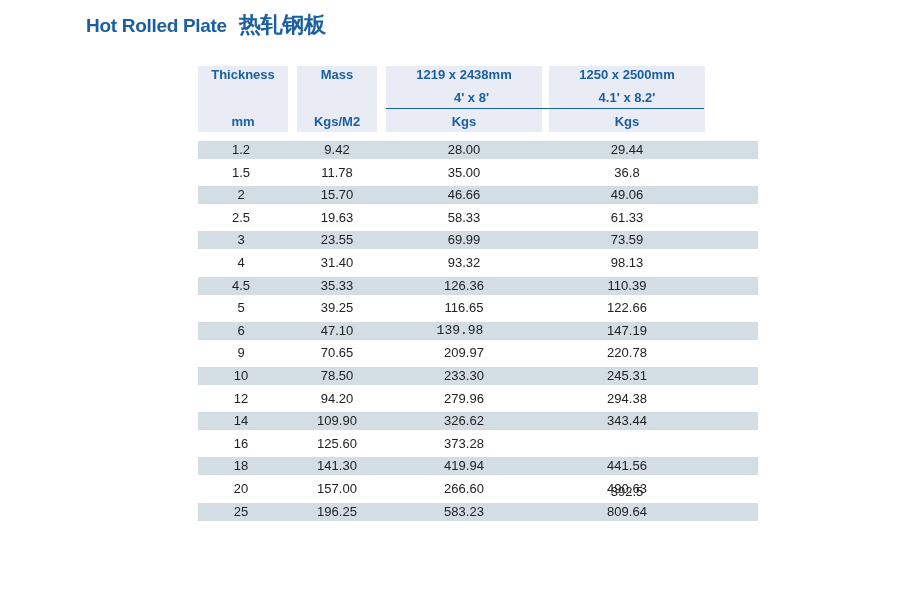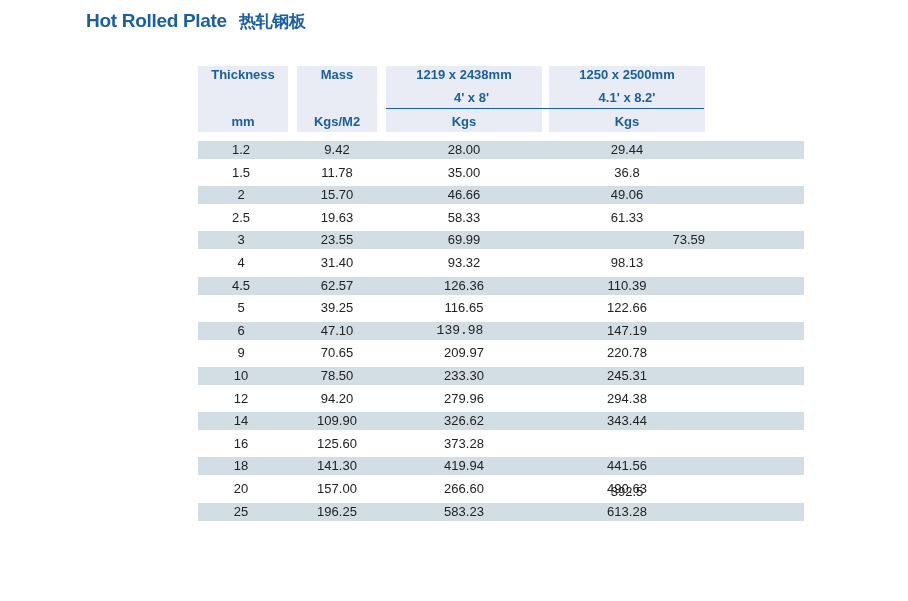--- a/index.html
+++ b/index.html
@@ -1,22 +1,22 @@
 <!DOCTYPE html>
 <html><head>
 <meta charset="utf-8">
 <style>
   html, body { margin:0; padding:0; background:#ffffff; }
   body { width:908px; height:601px; position:relative; overflow:hidden; font-family:"Liberation Sans", sans-serif; }
   .title { position:absolute; left:86px; top:10px; font-size:19px; font-weight:bold; color:#1a5fa0; letter-spacing:-0.3px; white-space:nowrap; }
-  .title .cn { margin-left:12px; font-family:"DejaVu Sans", sans-serif; font-size:17px; }
+  .title .cn { margin-left:12px; font-family:"DejaVu Sans", sans-serif; font-size:22px; }
   .hbox { position:absolute; background:#e9ecf5; }
   .htxt { position:absolute; font-size:13px; font-weight:bold; color:#1a5fa0; text-align:center; white-space:nowrap; }
   .hline { position:absolute; left:386px; top:108px; width:318px; height:1px; background:#1a5fa0; }
-  .row { position:absolute; left:198px; width:606px; height:18px; }
+  .row { position:absolute; left:198px; width:560px; height:18px; }
   .row.shade { background:#d3dde4; }
   .cell { position:absolute; top:0; height:18px; line-height:18px; font-size:13px; color:#222; text-align:center; }
 </style>
 </head>
 <body>
 
 <div class="title">
   <span>Hot Rolled Plate</span><span class="cn">热轧钢板</span>
 </div>
 
@@ -59,31 +59,31 @@
     <div class="row" style="top: 208.8px;">
       <div class="cell" style="left: 0px; width: 86px;">2.5</div>
       <div class="cell" style="left: 99px; width: 80px;">19.63</div>
       <div class="cell" style="left: 188px; width: 156px;">58.33</div>
       <div class="cell" style="left: 351px; width: 156px;">61.33</div>
     </div>
     <div class="row shade" style="top: 231.4px;">
       <div class="cell" style="left: 0px; width: 86px;">3</div>
       <div class="cell" style="left: 99px; width: 80px;">23.55</div>
       <div class="cell" style="left: 188px; width: 156px;">69.99</div>
-      <div class="cell" style="left: 351px; width: 156px; text-align: right;">73.59</div>
+      <div class="cell" style="left: 351px; width: 156px;">73.59</div>
     </div>
     <div class="row" style="top: 254px;">
       <div class="cell" style="left: 0px; width: 86px;">4</div>
       <div class="cell" style="left: 99px; width: 80px;">31.40</div>
       <div class="cell" style="left: 188px; width: 156px;">93.32</div>
       <div class="cell" style="left: 351px; width: 156px;">98.13</div>
     </div>
     <div class="row shade" style="top: 276.6px;">
       <div class="cell" style="left: 0px; width: 86px;">4.5</div>
-      <div class="cell" style="left: 99px; width: 80px;">62.57</div>
+      <div class="cell" style="left: 99px; width: 80px;">35.33</div>
       <div class="cell" style="left: 188px; width: 156px;">126.36</div>
       <div class="cell" style="left: 351px; width: 156px;">110.39</div>
     </div>
     <div class="row" style="top: 299.2px;">
       <div class="cell" style="left: 0px; width: 86px;">5</div>
       <div class="cell" style="left: 99px; width: 80px;">39.25</div>
       <div class="cell" style="left: 188px; width: 156px;">116.65</div>
       <div class="cell" style="left: 351px; width: 156px;">122.66</div>
     </div>
     <div class="row shade" style="top: 321.8px;">
@@ -131,15 +131,15 @@
     <div class="row" style="top: 480px;">
       <div class="cell" style="left: 0px; width: 86px;">20</div>
       <div class="cell" style="left: 99px; width: 80px;">157.00</div>
       <div class="cell" style="left: 188px; width: 156px;">266.60</div>
       <div class="cell" style="left: 351px; width: 156px;">490.63</div>
     </div>
     <div class="row shade" style="top: 502.6px;">
       <div class="cell" style="left: 0px; width: 86px;">25</div>
       <div class="cell" style="left: 99px; width: 80px;">196.25</div>
       <div class="cell" style="left: 188px; width: 156px;">583.23</div>
-      <div class="cell" style="left: 351px; width: 156px;">613.28</div>
+      <div class="cell" style="left: 351px; width: 156px;">809.64</div>
     </div>
   </div>
 
 </body></html>

